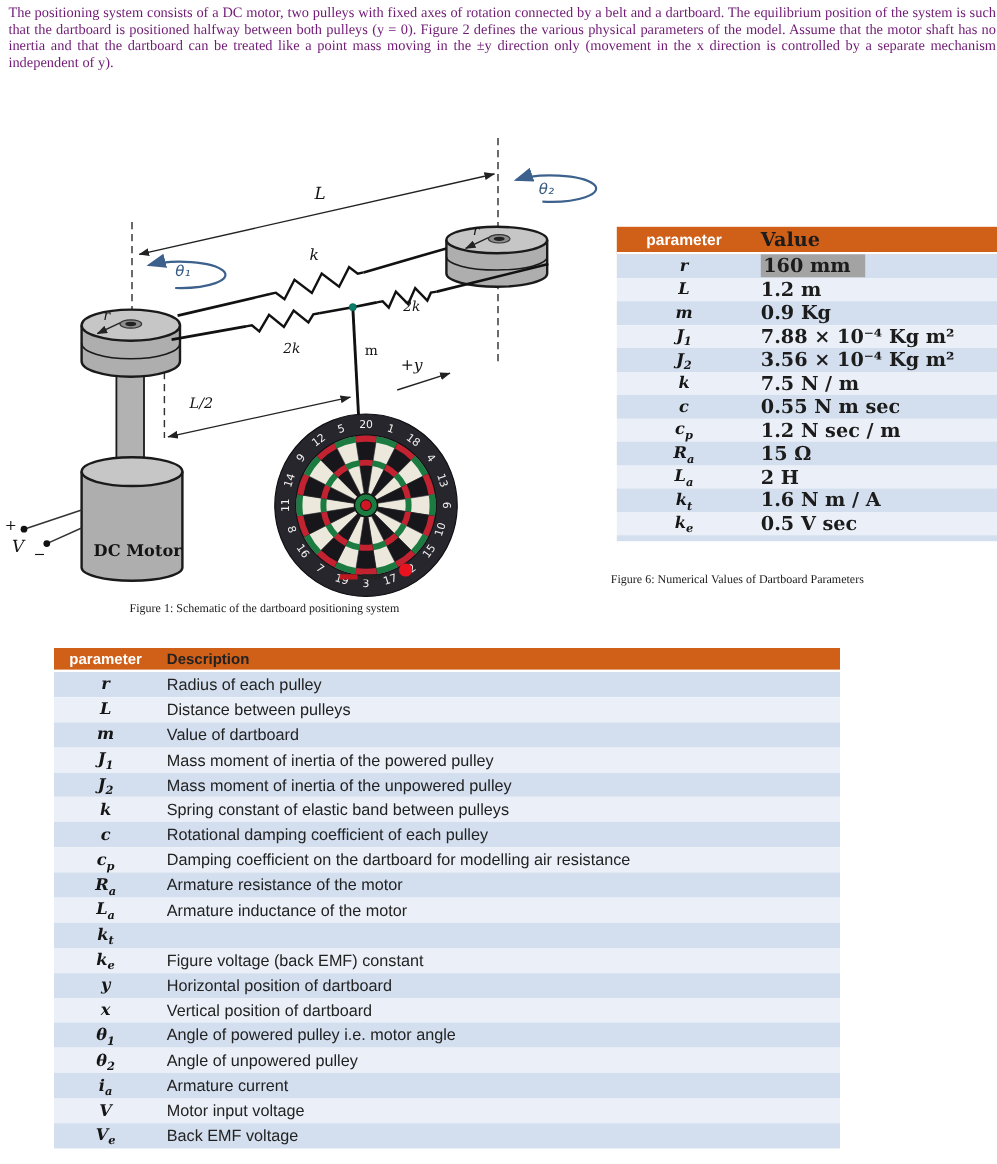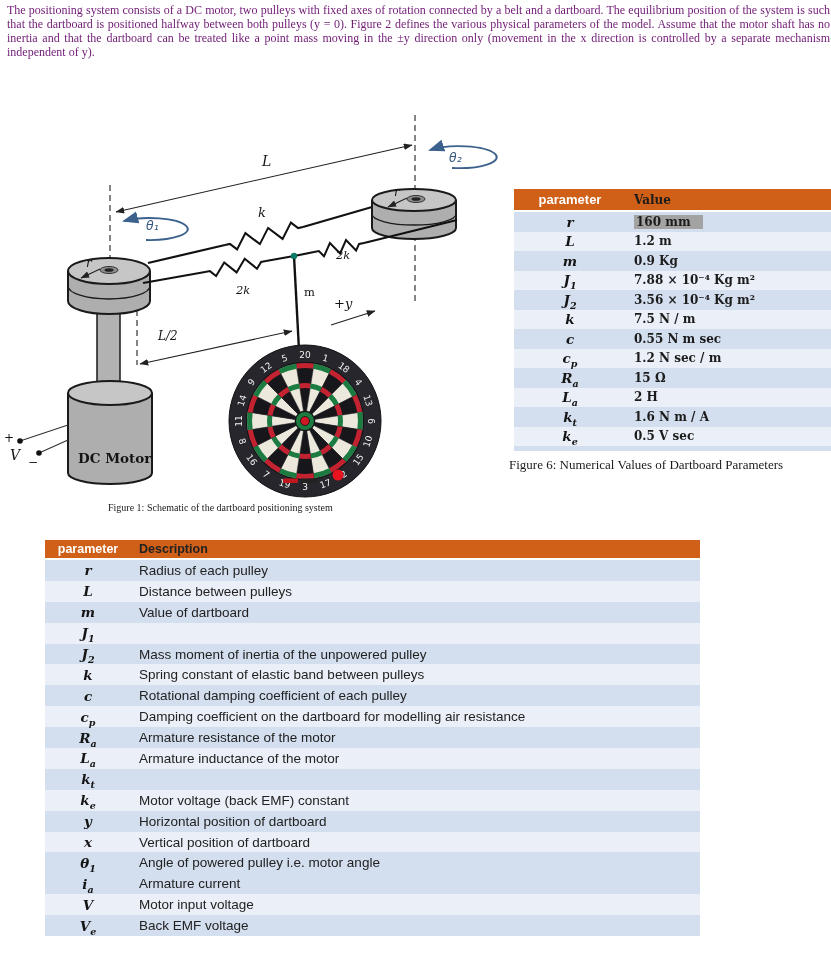--- a/index.html
+++ b/index.html
@@ -4,41 +4,41 @@
 <style>
   html,body{margin:0;padding:0;background:#fff;}
   .page{position:relative;width:831px;height:970px;background:#fff;overflow:hidden;
         font-family:"Liberation Serif",serif;}
   
   .para{position:absolute;left:7px;top:3px;width:823px;font-size:12px;line-height:1.18;
         text-align:justify;color:#701a75;}
   
   .figcap{position:absolute;color:#1a1a1a;white-space:nowrap;}
   .cap1{left:108px;top:502px;font-size:10px;}
-  .cap6{left:509px;top:457px;font-size:13px;}
+  .cap6{left:509px;top:478px;font-size:10px;}
   
   .dtable{position:absolute;font-family:"Liberation Sans",sans-serif;border-radius:12px;}
   .vtable{left:514px;top:189px;width:317px;}
   .ptable{left:45px;top:540px;width:655px;}
   .thead{display:flex;background:#d05f18;color:#fff;font-weight:bold;
          border-bottom:2px solid #fff;align-items:center;}
   .vtable .thead{height:21px;font-size:13px;}
   .ptable .thead{height:18px;font-size:12.5px;}
   .trow{display:flex;align-items:center;}
   .vtable .trow{height:19.5px;font-size:13px;}
   .ptable .trow{height:20.9px;font-size:13.5px;}
   .blue{background:#d3deee;}
   .light{background:#ebf0f8;}
   .c1{flex:0 0 112px;text-align:center;}
   .ptable .c1{flex:0 0 86px;}
   .c2{flex:1;padding-left:8px;text-align:left;}
   .sym{font-family:"DejaVu Serif",serif;font-weight:bold;font-style:italic;
        font-size:13.5px;color:#151515;}
   .sym sub{font-size:9.5px;line-height:0;}
-  .vtable .c2{font-family:"DejaVu Serif",serif;font-weight:bold;font-size:12px;color:#1c1c1c;}
+  .vtable .c2{font-family:"DejaVu Serif",serif;font-weight:bold;font-size:16px;color:#1c1c1c;}
   .ptable .c2{color:#222;}
   .hl{background:#a3a3a3;padding:0 12px 0 2px;}
   .tend{height:5px;background:#d3deee;}
   
   .schem{position:absolute;left:0;top:110px;}
   .flab{font-family:"DejaVu Serif",serif;font-style:italic;fill:#141414;}
   .fplain{font-family:"DejaVu Serif",serif;fill:#141414;}
   .ftheta{font-family:"DejaVu Sans",sans-serif;font-style:italic;fill:#35597f;}
   .dash{stroke:#333;stroke-width:1.2;stroke-dasharray:6 4;fill:none;}
   .dim{stroke:#222;stroke-width:1.1;fill:none;}
@@ -299,20 +299,21 @@
         <div class="trow light">
           <span class="c1 sym"><span>L</span></span>
           <span class="c2">Distance between pulleys</span>
         </div>
         <div class="trow blue">
           <span class="c1 sym"><span>m</span></span>
           <span class="c2">Value of dartboard</span>
         </div>
         <div class="trow light">
           <span class="c1 sym"><span>J</span><sub>1</sub></span>
+          <span class="c2">Mass moment of inertia of the powered pulley</span>
         </div>
         <div class="trow blue">
           <span class="c1 sym"><span>J</span><sub>2</sub></span>
           <span class="c2">Mass moment of inertia of the unpowered pulley</span>
         </div>
         <div class="trow light">
           <span class="c1 sym"><span>k</span></span>
           <span class="c2">Spring constant of elastic band between pulleys</span>
         </div>
         <div class="trow blue">
@@ -329,34 +330,38 @@
         </div>
         <div class="trow light">
           <span class="c1 sym"><span>L</span><sub>a</sub></span>
           <span class="c2">Armature inductance of the motor</span>
         </div>
         <div class="trow blue">
           <span class="c1 sym"><span>k</span><sub>t</sub></span>
         </div>
         <div class="trow light">
           <span class="c1 sym"><span>k</span><sub>e</sub></span>
-          <span class="c2">Motor voltage (back EMF) constant</span>
+          <span class="c2">Figure voltage (back EMF) constant</span>
         </div>
         <div class="trow blue">
           <span class="c1 sym"><span>y</span></span>
           <span class="c2">Horizontal position of dartboard</span>
         </div>
         <div class="trow light">
           <span class="c1 sym"><span>x</span></span>
           <span class="c2">Vertical position of dartboard</span>
         </div>
         <div class="trow blue">
           <span class="c1 sym"><span>θ</span><sub>1</sub></span>
           <span class="c2">Angle of powered pulley i.e. motor angle</span>
         </div>
+        <div class="trow light">
+          <span class="c1 sym"><span>θ</span><sub>2</sub></span>
+          <span class="c2">Angle of unpowered pulley</span>
+        </div>
         <div class="trow blue">
           <span class="c1 sym"><span>i</span><sub>a</sub></span>
           <span class="c2">Armature current</span>
         </div>
         <div class="trow light">
           <span class="c1 sym"><span>V</span></span>
           <span class="c2">Motor input voltage</span>
         </div>
         <div class="trow blue">
           <span class="c1 sym"><span>V</span><sub>e</sub></span>

